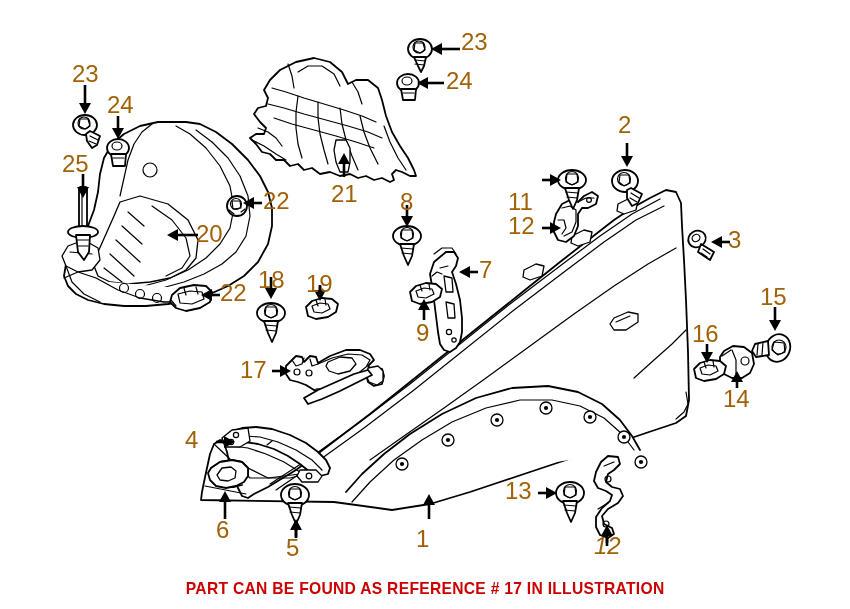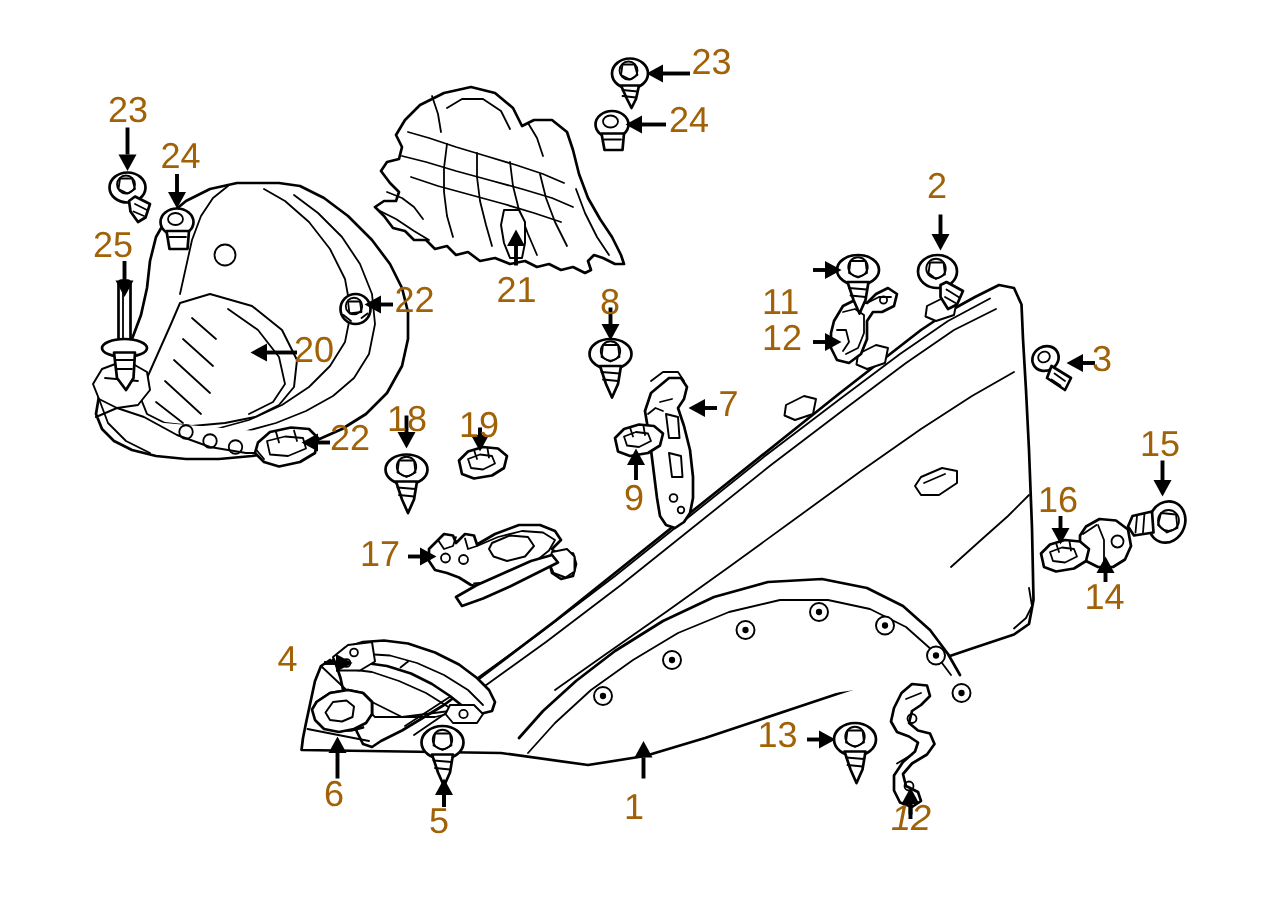--- a/index.html
+++ b/index.html
@@ -543,14 +543,17 @@
   <div class="callout" style="left:196px; top:222px;">20</div>
   <div class="callout" style="left:331px; top:182px;">21</div>
   <div class="callout" style="left:263px; top:189px;">22</div>
   <div class="callout" style="left:461px; top:30px;">23</div>
   <div class="callout" style="left:446px; top:69px;">24</div>
   <div class="callout" style="left:72px;  top:62px;">23</div>
   <div class="callout" style="left:107px; top:93px;">24</div>
   <div class="callout" style="left:62px;  top:152px;">25</div>
   <div class="callout" style="left:220px; top:281px;">22</div>
 
+  <div id="caption-bar">
+    <span id="caption-text">PART CAN BE FOUND AS REFERENCE # 17 IN ILLUSTRATION</span>
+  </div>
 
 </div>
 
 </body></html>

